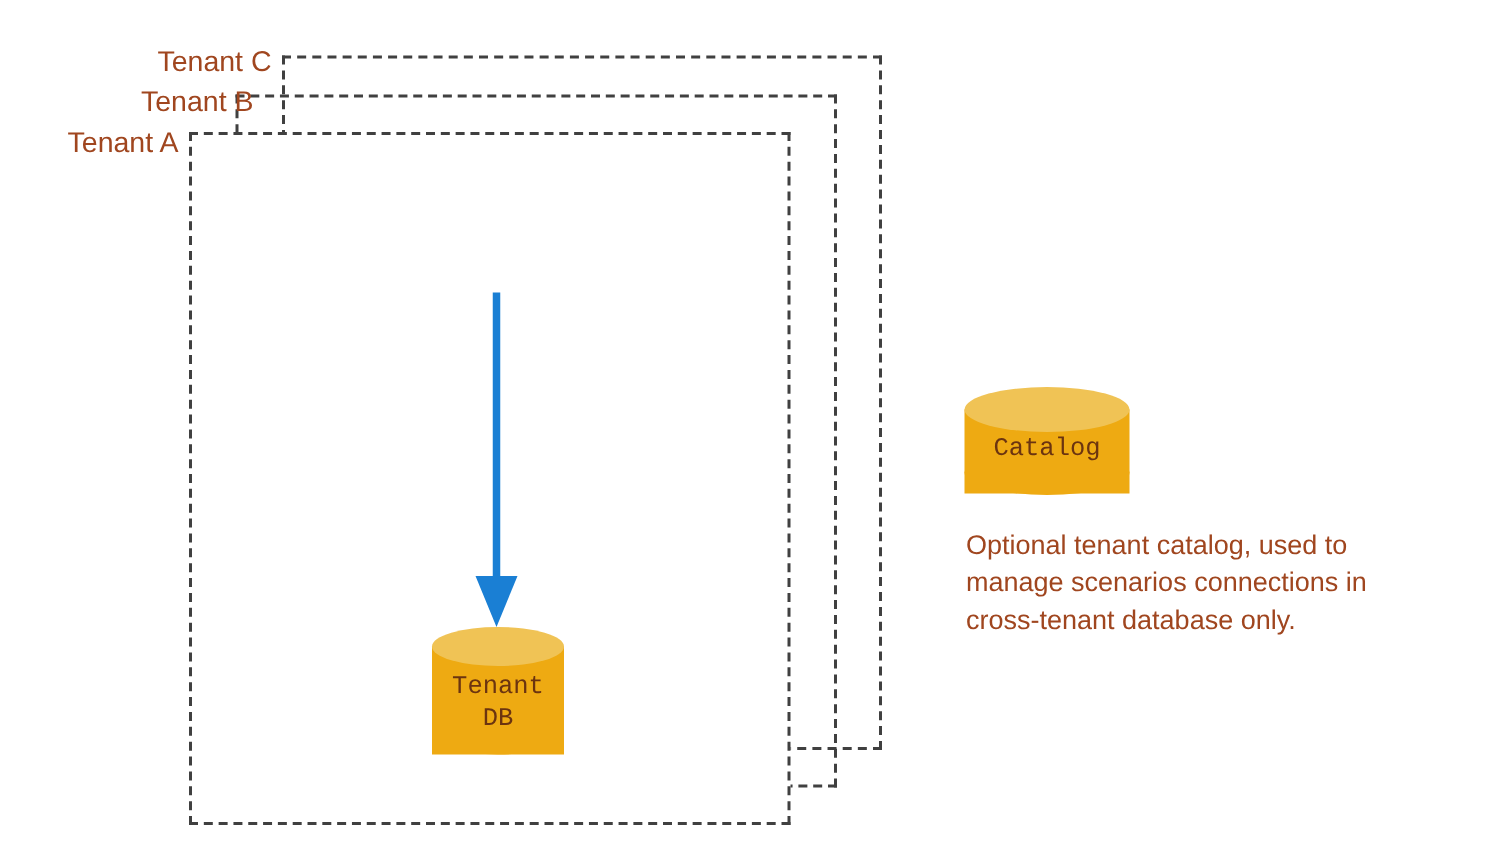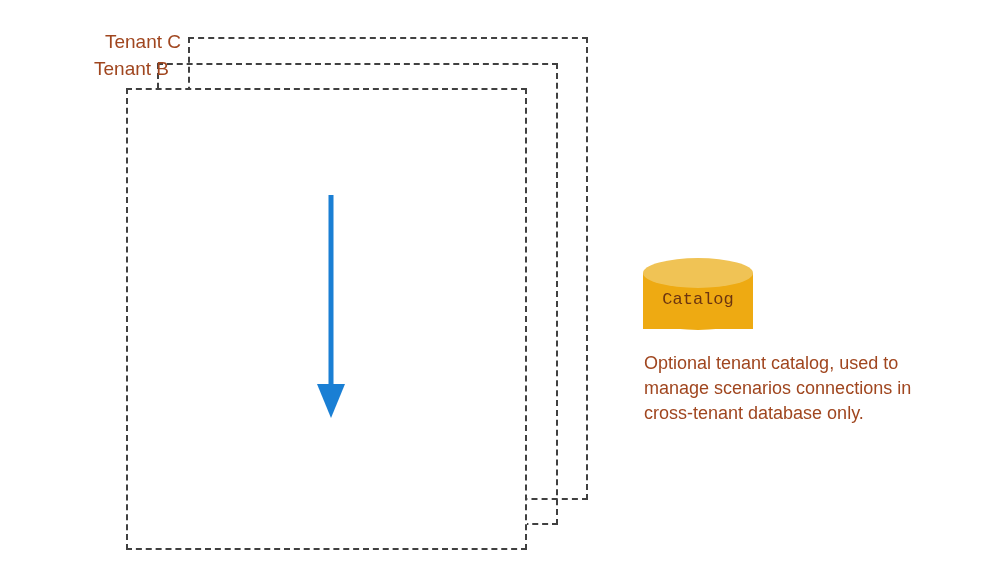--- a/index.html
+++ b/index.html
@@ -139,27 +139,37 @@
 <body>
 
 <div id="canvas">
 
   <div class="tenant-frame" id="tenant-frame-c"></div>
   <div class="tenant-frame" id="tenant-frame-b"></div>
   <div class="tenant-frame" id="tenant-frame-a"></div>
 
   <div class="tenant-label" id="tenant-label-c">Tenant C</div>
   <div class="tenant-label" id="tenant-label-b">Tenant B</div>
+  <div class="tenant-label" id="tenant-label-a">Tenant A</div>
 
 
   <svg id="flow-arrow" viewBox="0 0 54 234">
     <line x1="26" y1="5" x2="26" y2="196" stroke="#1a7fd4" stroke-width="5"></line>
     <polygon points="26,228 12,194 40,194" fill="#1a7fd4"></polygon>
   </svg>
 
+  <div class="cylinder" id="tenant-db-cylinder">
+    <div class="cyl-bottom-cap"></div>
+    <div class="cyl-body"></div>
+    <div class="cyl-top"></div>
+    <div class="cyl-text">
+      <span>Tenant</span><br>
+      <span>DB</span>
+    </div>
+  </div>
 
   <div class="cylinder" id="catalog-cylinder">
     <div class="cyl-bottom-cap"></div>
     <div class="cyl-body"></div>
     <div class="cyl-top"></div>
     <div class="cyl-text">Catalog</div>
   </div>
 
   <div id="catalog-caption">
     <span class="cap-line">Optional tenant catalog, used to</span>

